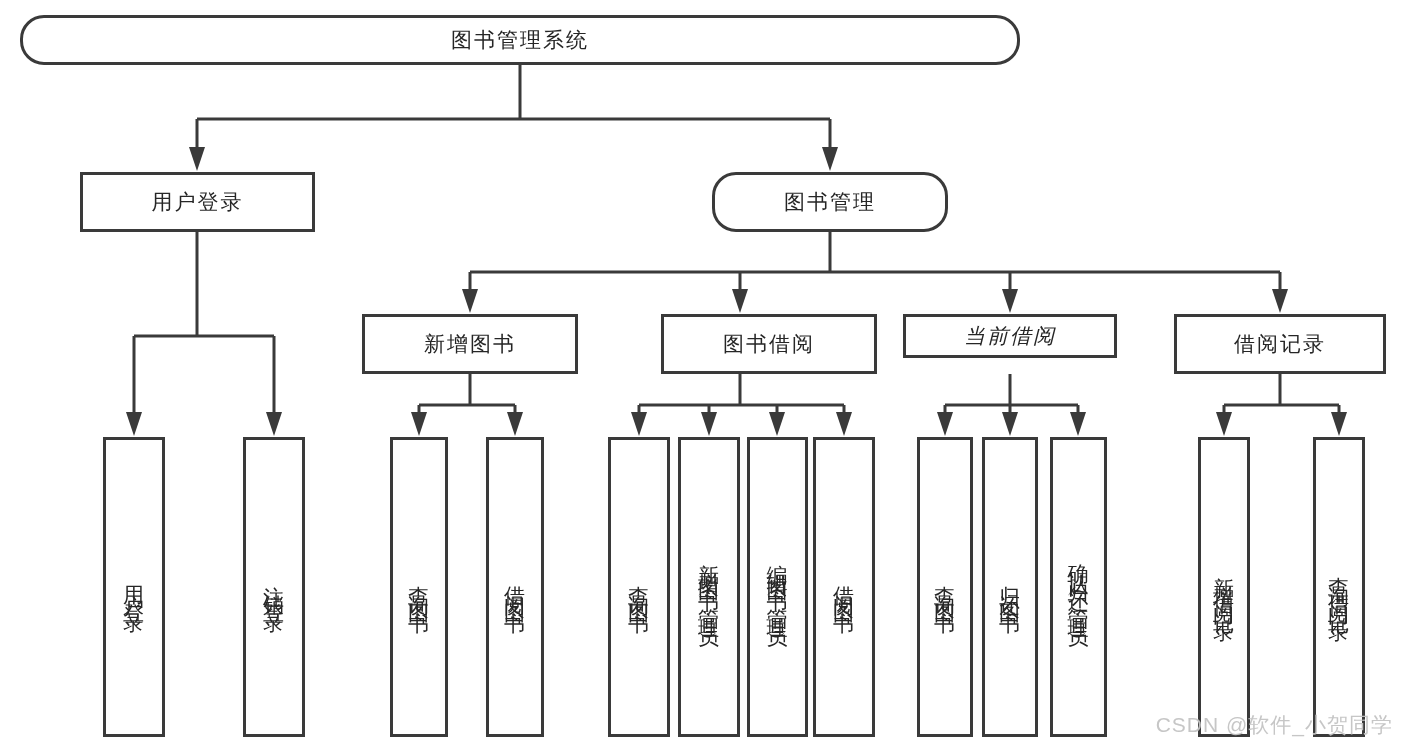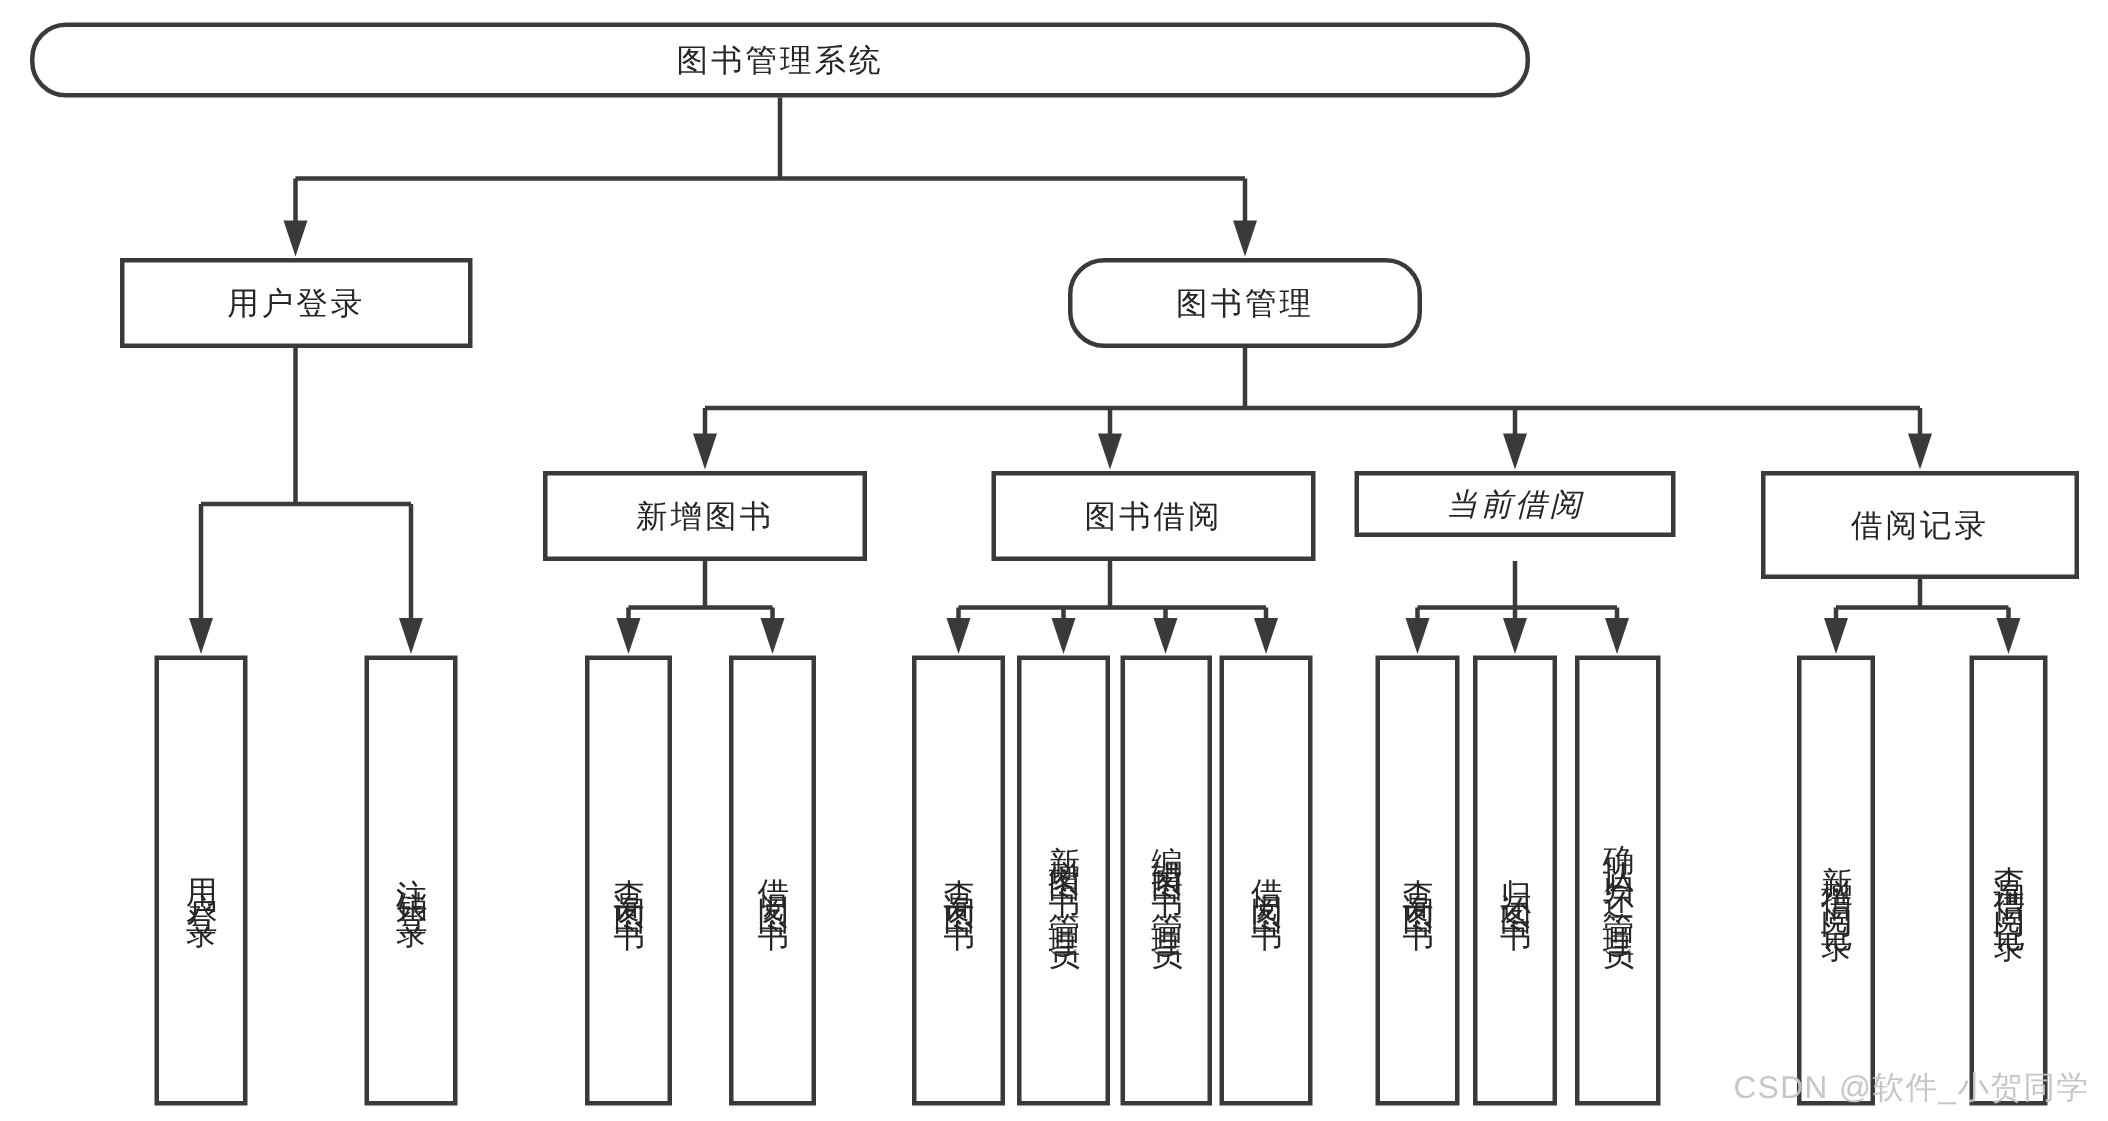--- a/index.html
+++ b/index.html
@@ -40,21 +40,21 @@
     line-height: 1;
     white-space: nowrap;
   }
   
   .n-root { left: 20px;   top: 15px;  width: 1000px; height: 50px; border-radius: 24px; }
   .n-l2a  { left: 80px;   top: 172px; width: 235px;  height: 60px; }
   .n-l2b  { left: 712px;  top: 172px; width: 236px;  height: 60px; border-radius: 24px; }
   .n-l3a  { left: 362px;  top: 314px; width: 216px;  height: 60px; }
   .n-l3b  { left: 661px;  top: 314px; width: 216px;  height: 60px; }
   .n-l3c  { left: 903px;  top: 314px; width: 214px;  height: 44px; font-style: italic; }
-  .n-l3d  { left: 1174px; top: 314px; width: 212px;  height: 72px; }
+  .n-l3d  { left: 1174px; top: 314px; width: 212px;  height: 60px; }
   .leaf   { top: 437px; height: 300px; }
   .n-g1a { left: 103px;  width: 62px; }
   .n-g1b { left: 243px;  width: 62px; }
   .n-g2a { left: 390px;  width: 58px; }
   .n-g2b { left: 486px;  width: 58px; }
   .n-g3a { left: 608px;  width: 62px; }
   .n-g3b { left: 678px;  width: 62px; }
   .n-g3c { left: 747px;  width: 61px; }
   .n-g3d { left: 813px;  width: 62px; }
   .n-g4a { left: 917px;  width: 56px; }

